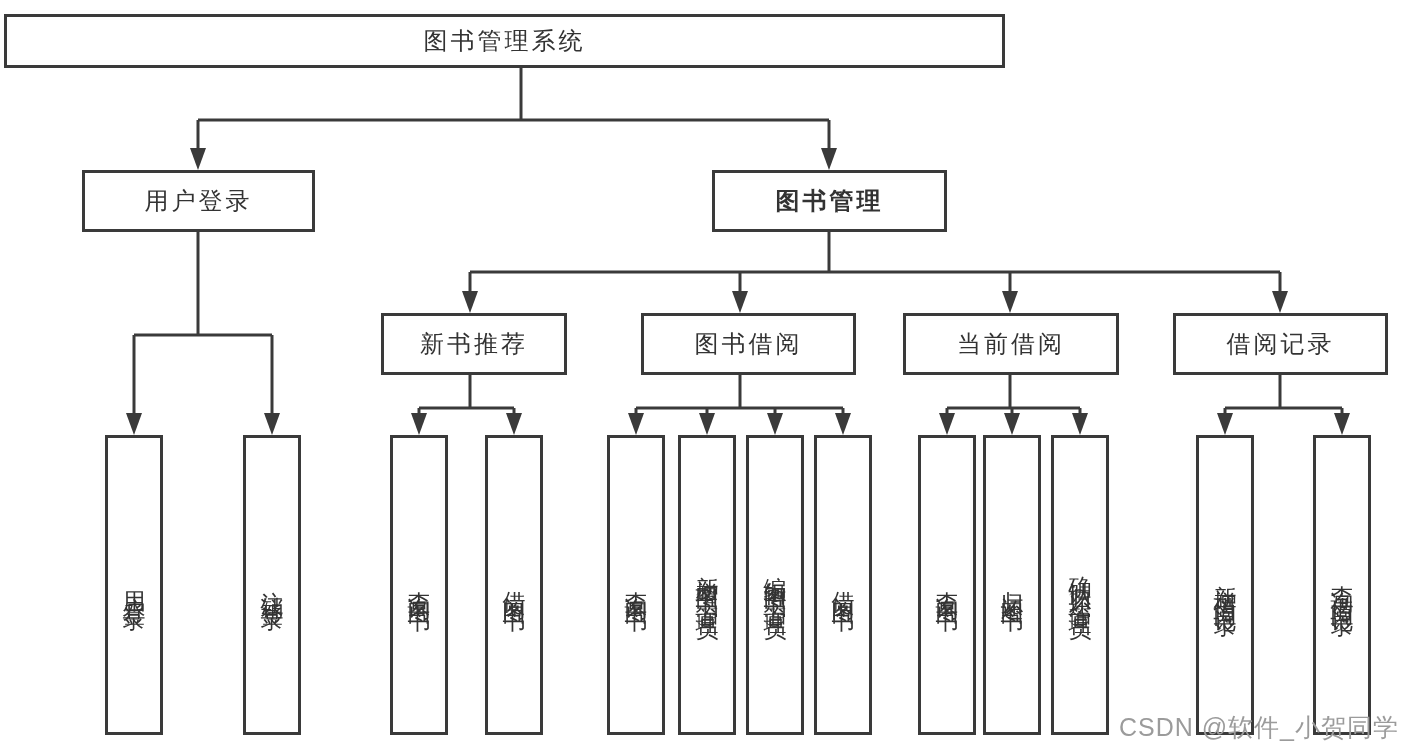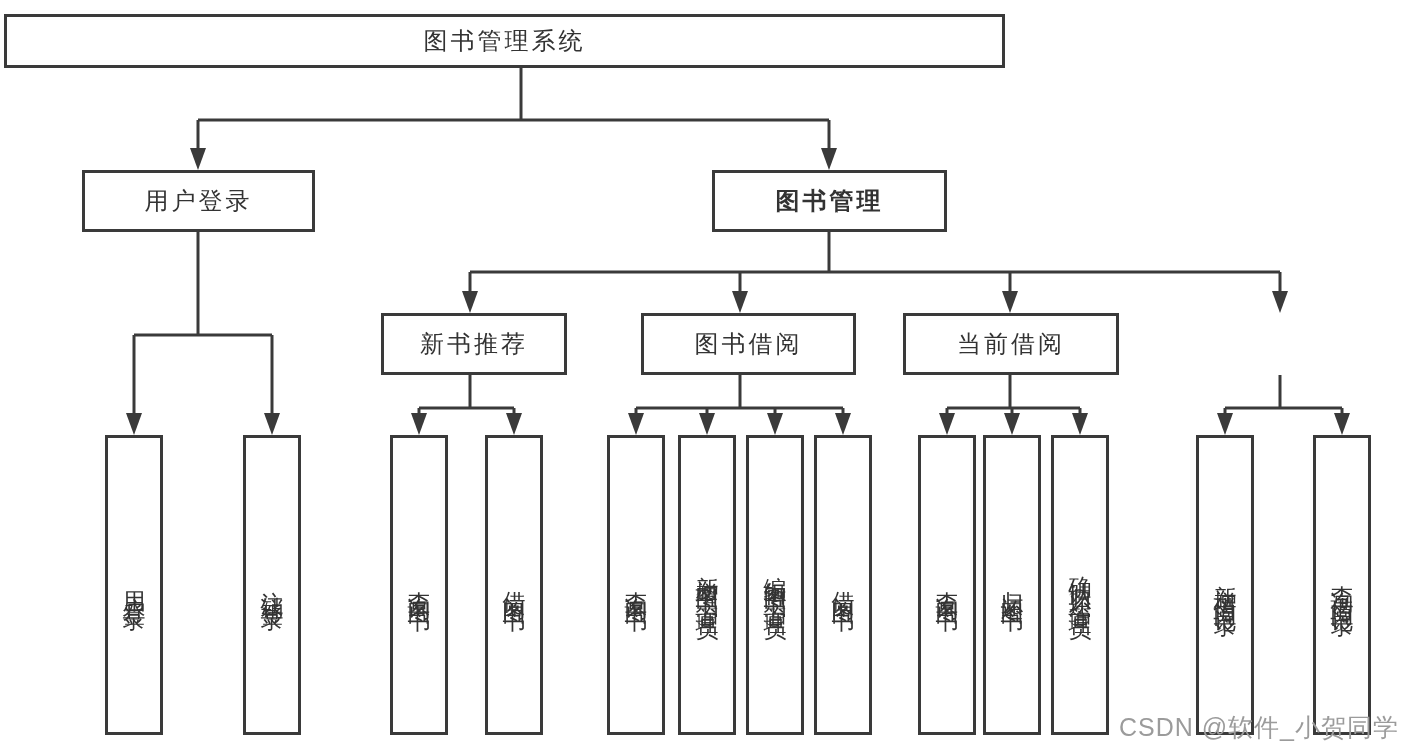--- a/index.html
+++ b/index.html
@@ -130,20 +130,21 @@
   </svg>
 
   <div class="box h-label" style="left:4px; top:14px; width:1001px; height:54px;">图书管理系统</div>
 
   <div class="box h-label" style="left:82px; top:170px; width:233px; height:62px;">用户登录</div>
   <div class="box h-label" style="left:712px; top:170px; width:235px; height:62px;font-weight:bold;">图书管理</div>
 
   <div class="box h-label" style="left:381px; top:313px; width:186px; height:62px;">新书推荐</div>
   <div class="box h-label" style="left:633px; top:313px; width:215px; height:62px;margin-left:8px;">图书借阅</div>
   <div class="box h-label" style="left:903px; top:313px; width:216px; height:62px;">当前借阅</div>
+  <div class="box h-label" style="left:1173px; top:313px; width:215px; height:62px;">借阅记录</div>
 
   <div class="box v-label" style="left:105px; top:435px; width:58px; height:300px;">用户登录</div>
   <div class="box v-label" style="left:243px; top:435px; width:58px; height:300px;">注销登录</div>
 
   <div class="box v-label" style="left:390px; top:435px; width:58px; height:300px;">查询图书</div>
   <div class="box v-label" style="left:485px; top:435px; width:58px; height:300px;">借阅图书</div>
 
   <div class="box v-label" style="left:607px; top:435px; width:58px; height:300px;">查询图书</div>
   <div class="box v-label" style="left:678px; top:435px; width:58px; height:300px;">新增图书（管理员）</div>
   <div class="box v-label" style="left:746px; top:435px; width:58px; height:300px;">编辑图书（管理员）</div>

